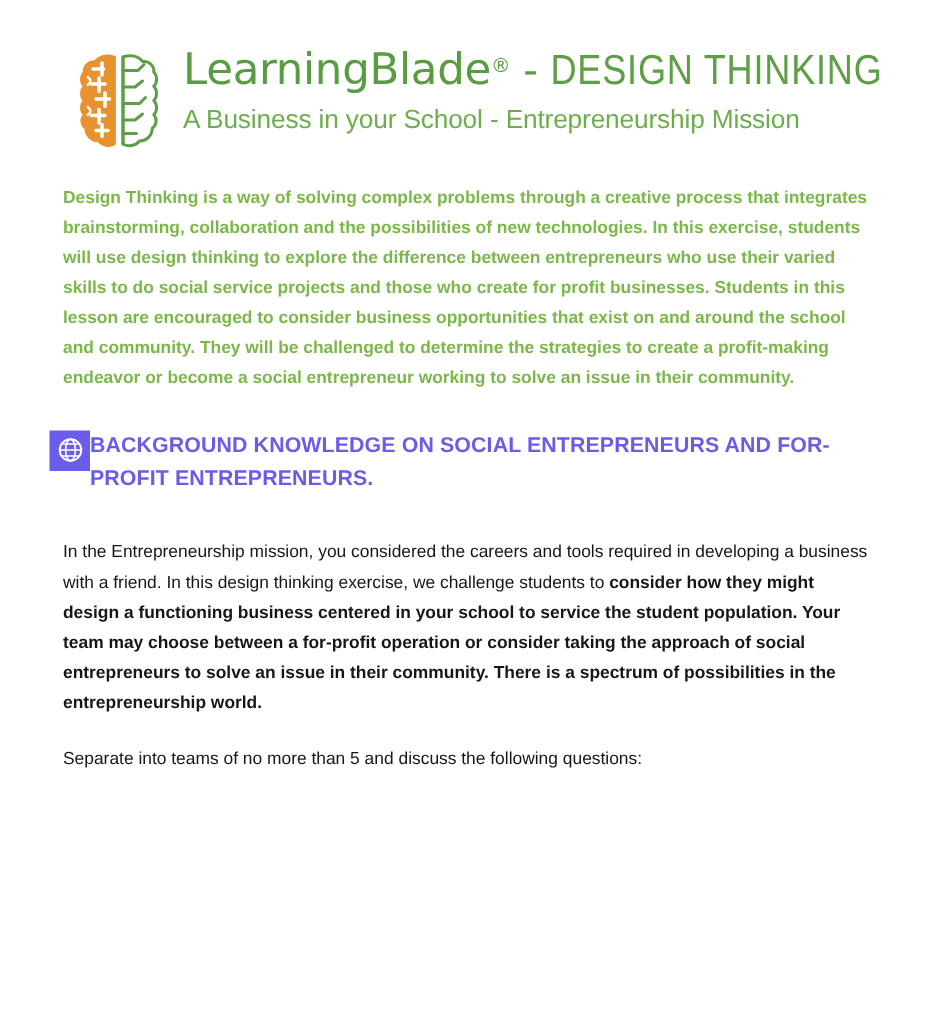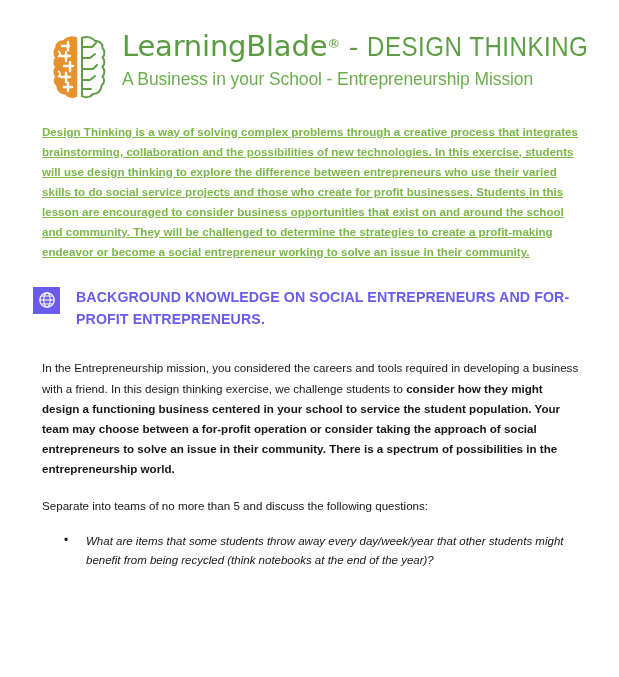--- a/index.html
+++ b/index.html
@@ -86,41 +86,39 @@
 
   
   .intro {
     margin: 22px 40px 0 42px;
     font-family: "Liberation Sans", sans-serif;
     font-size: 11.6px;
     font-weight: bold;
     color: #7BB749;
     line-height: 1.72;
     text-align: left;
-    text-decoration: underline;
   }
 
   
   .section-head {
     display: flex;
     align-items: flex-start;
     margin: 24px 34px 0 33px;
   }
   .globe-box {
     width: 27px;
     height: 27px;
     flex: 0 0 27px;
     background: #6A5CEB;
     display: flex;
     align-items: center;
     justify-content: center;
     margin-top: 1px;
   }
   .section-title {
-    margin-left: 16px;
     font-family: "Liberation Sans", sans-serif;
     font-size: 14.2px;
     font-weight: bold;
     color: #6A5CEB;
     line-height: 1.58;
     letter-spacing: 0.1px;
   }
 
   
   .body-para {
@@ -228,17 +226,16 @@
     <div class="section-title">BACKGROUND KNOWLEDGE ON SOCIAL ENTREPRENEURS AND FOR-PROFIT ENTREPRENEURS.</div>
   </div>
 
   <div class="body-para">
     <span>In the Entrepreneurship mission, you considered the careers and tools required in developing a business with a friend. In this design thinking exercise, we challenge students to </span><span class="b">consider how they might design a functioning business centered in your school to service the student population.  Your team may choose between a for-profit operation or consider taking the approach of social entrepreneurs to solve an issue in their community. There is a spectrum of possibilities in the entrepreneurship world.</span>
   </div>
 
   <div class="teams-line">Separate into teams of no more than 5 and discuss the following questions:</div>
 
   <ul class="questions">
-    <li>What are items that some students throw away every day/week/year that other students might benefit from being recycled (think notebooks at the end of the year)?</li>
 
   </ul>
 
 </div>
 
 </body></html>

